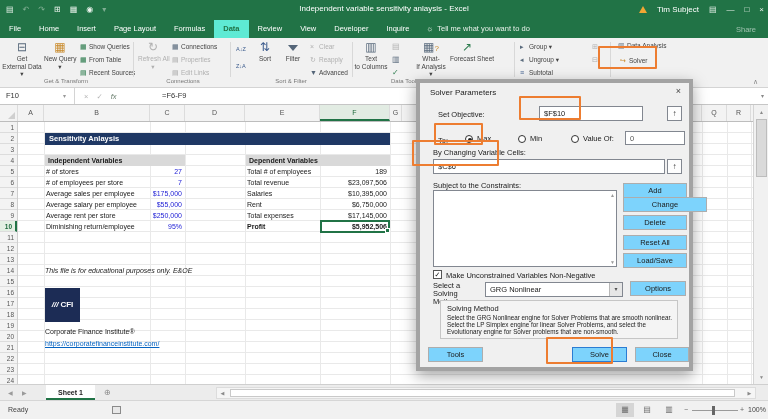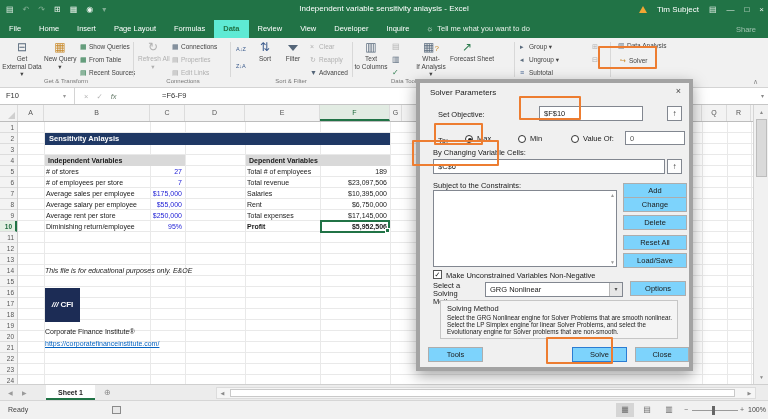--- a/index.html
+++ b/index.html
@@ -432,21 +432,21 @@
     <div class="dlabel" style="left:13px;top:65px;">By Changing Variable Cells:</div>
     <div class="dfield" style="left:13px;top:76px;width:232px;">$C$6</div>
     <div class="rangebtn" style="left:247px;top:76px;">↑</div>
 
     <div class="dlabel" style="left:13px;top:98px;">Subject to the Constraints:</div>
     <div class="listbox" style="left:13px;top:107px;width:184px;height:77px;">
       <span class="lbarrow" style="top:1px;">▲</span>
       <span class="lbarrow" style="bottom:1px;">▼</span>
     </div>
     <div class="dbtn" style="left:203px;top:100px;width:64px;">Add</div>
-    <div class="dbtn" style="left:203px;top:114px;width:64px;">Change</div>
+    <div class="dbtn" style="left:203px;top:114px;width:84px;">Change</div>
     <div class="dbtn" style="left:203px;top:132px;width:64px;">Delete</div>
     <div class="dbtn" style="left:203px;top:152px;width:64px;">Reset All</div>
     <div class="dbtn" style="left:203px;top:170px;width:64px;">Load/Save</div>
 
     <div class="dcheck" style="left:13px;top:187px;">✓</div>
     <div class="dlabel" style="left:26px;top:188px;">Make Unconstrained Variables Non-Negative</div>
 
     <div class="dlabel" style="left:13px;top:199px;width:50px;line-height:8px;">Select a Solving Method:</div>
     <div class="ddrop" style="left:65px;top:199px;width:138px;"><span>GRG Nonlinear</span><span class="dd">▾</span></div>
     <div class="dbtn" style="left:210px;top:198px;width:56px;">Options</div>

